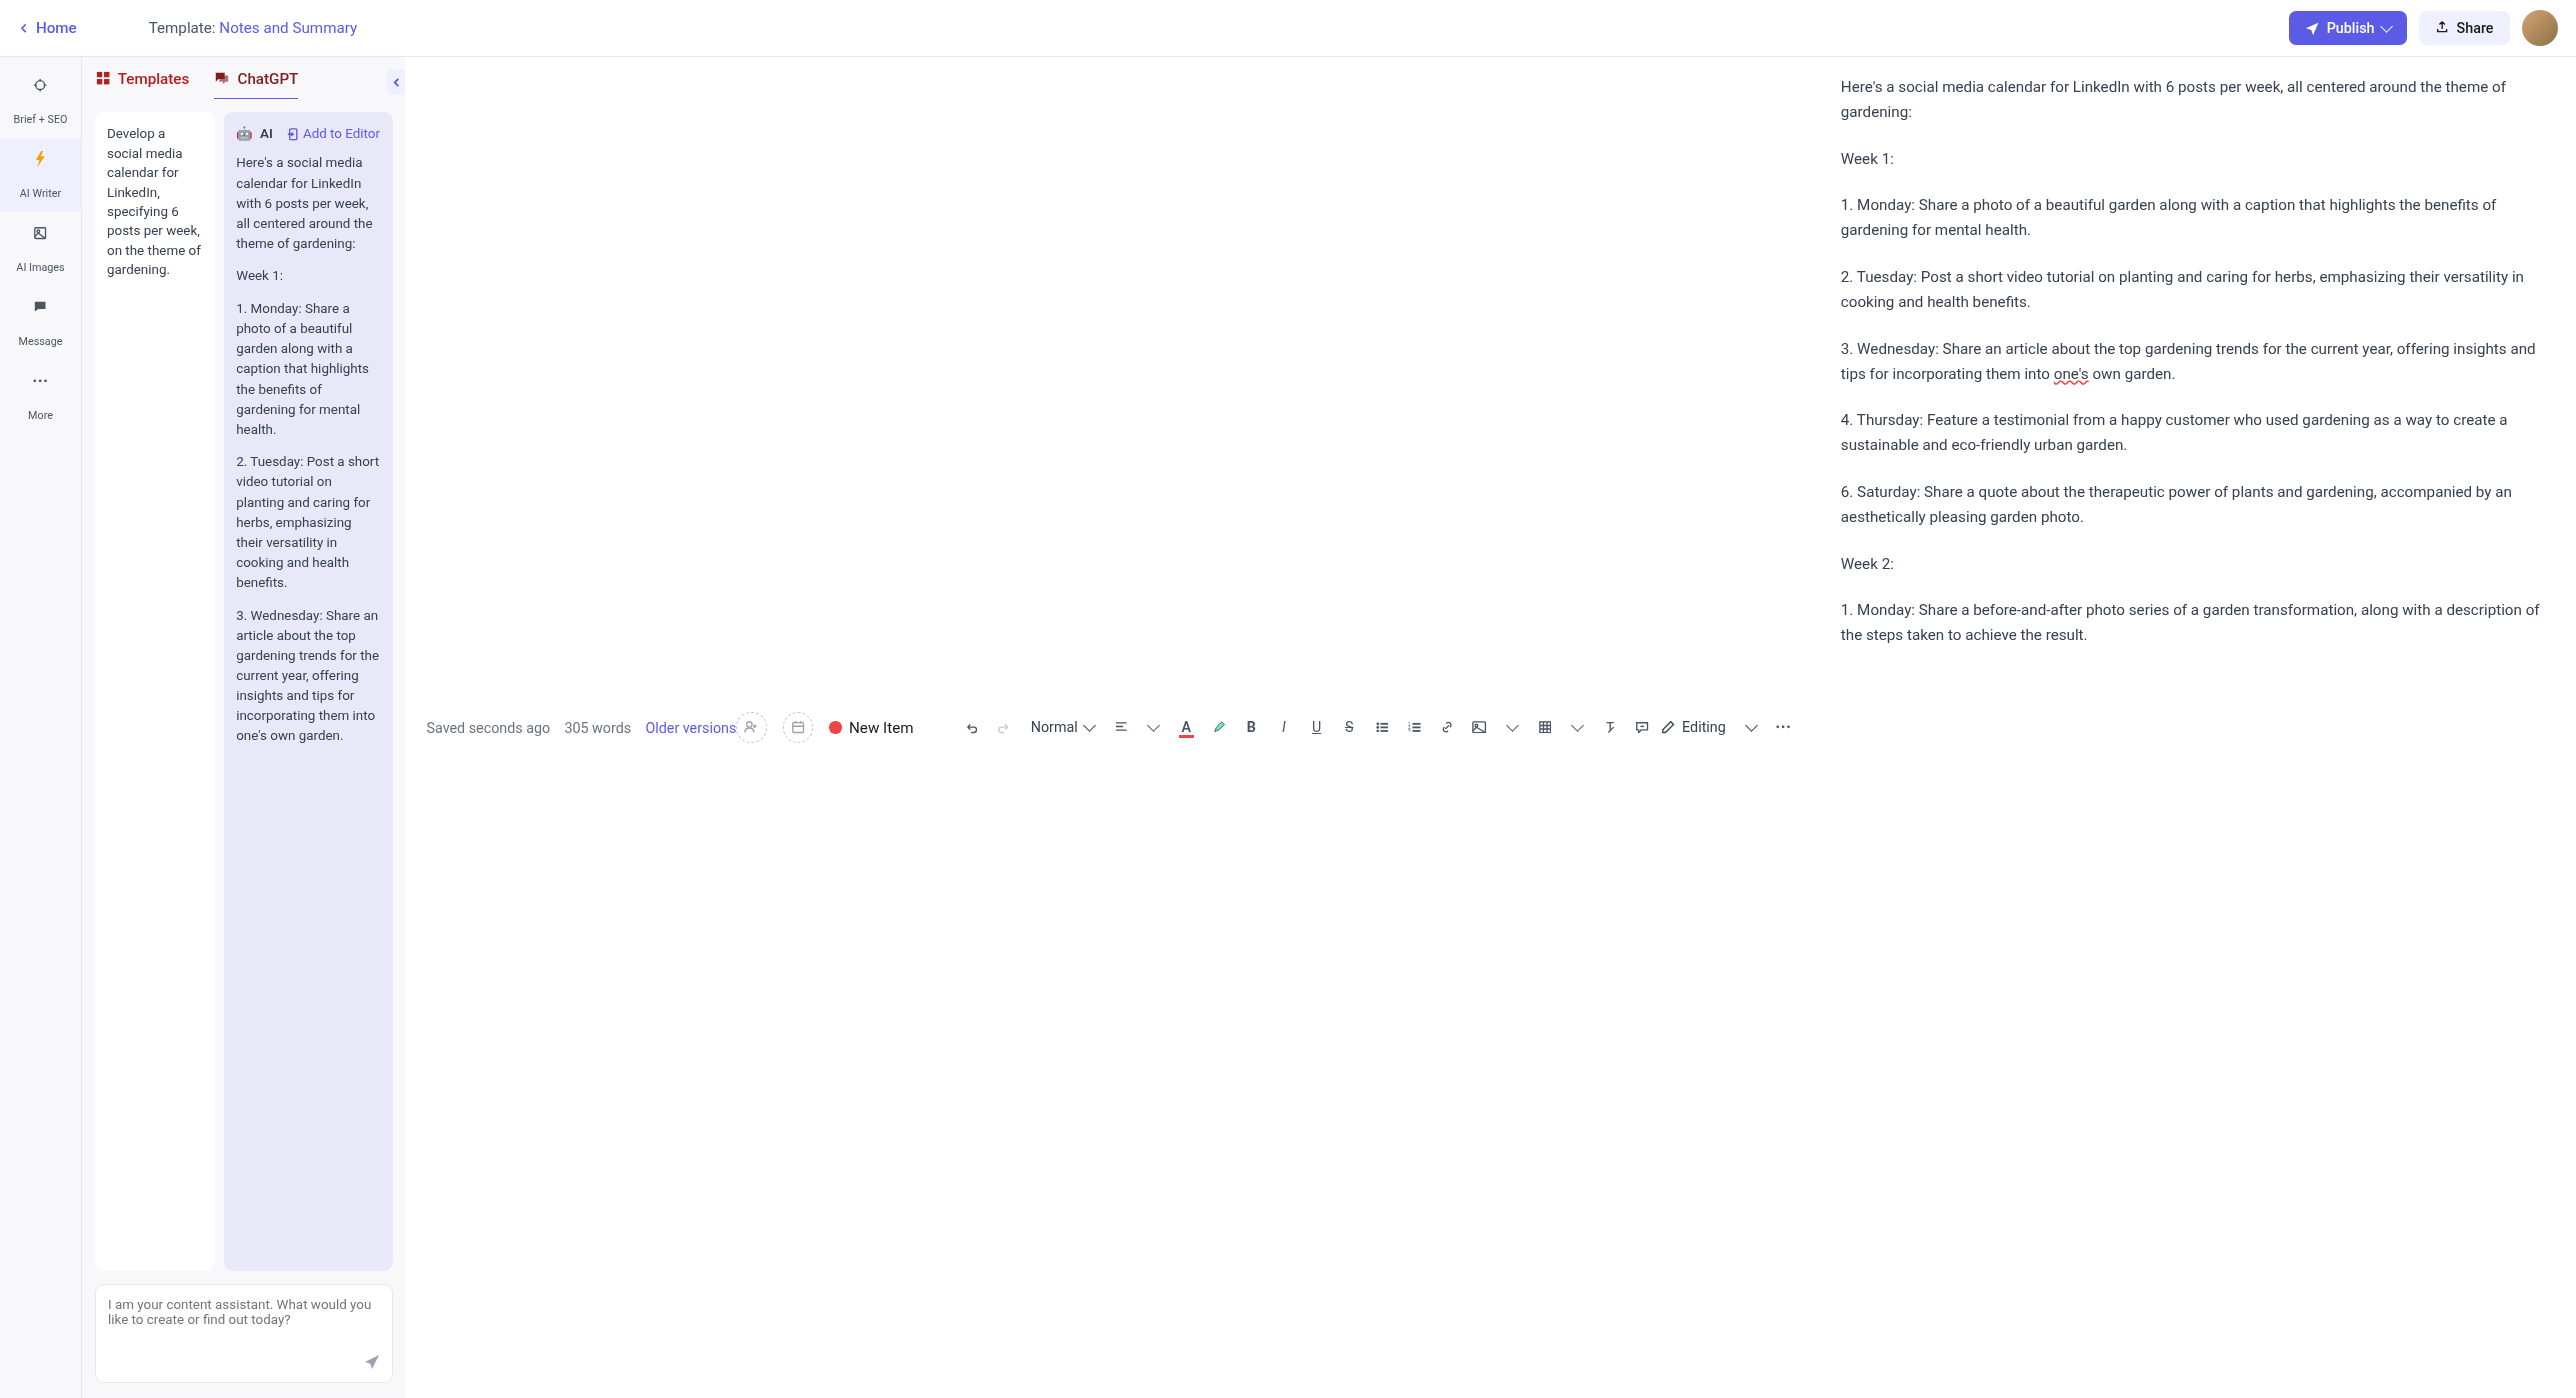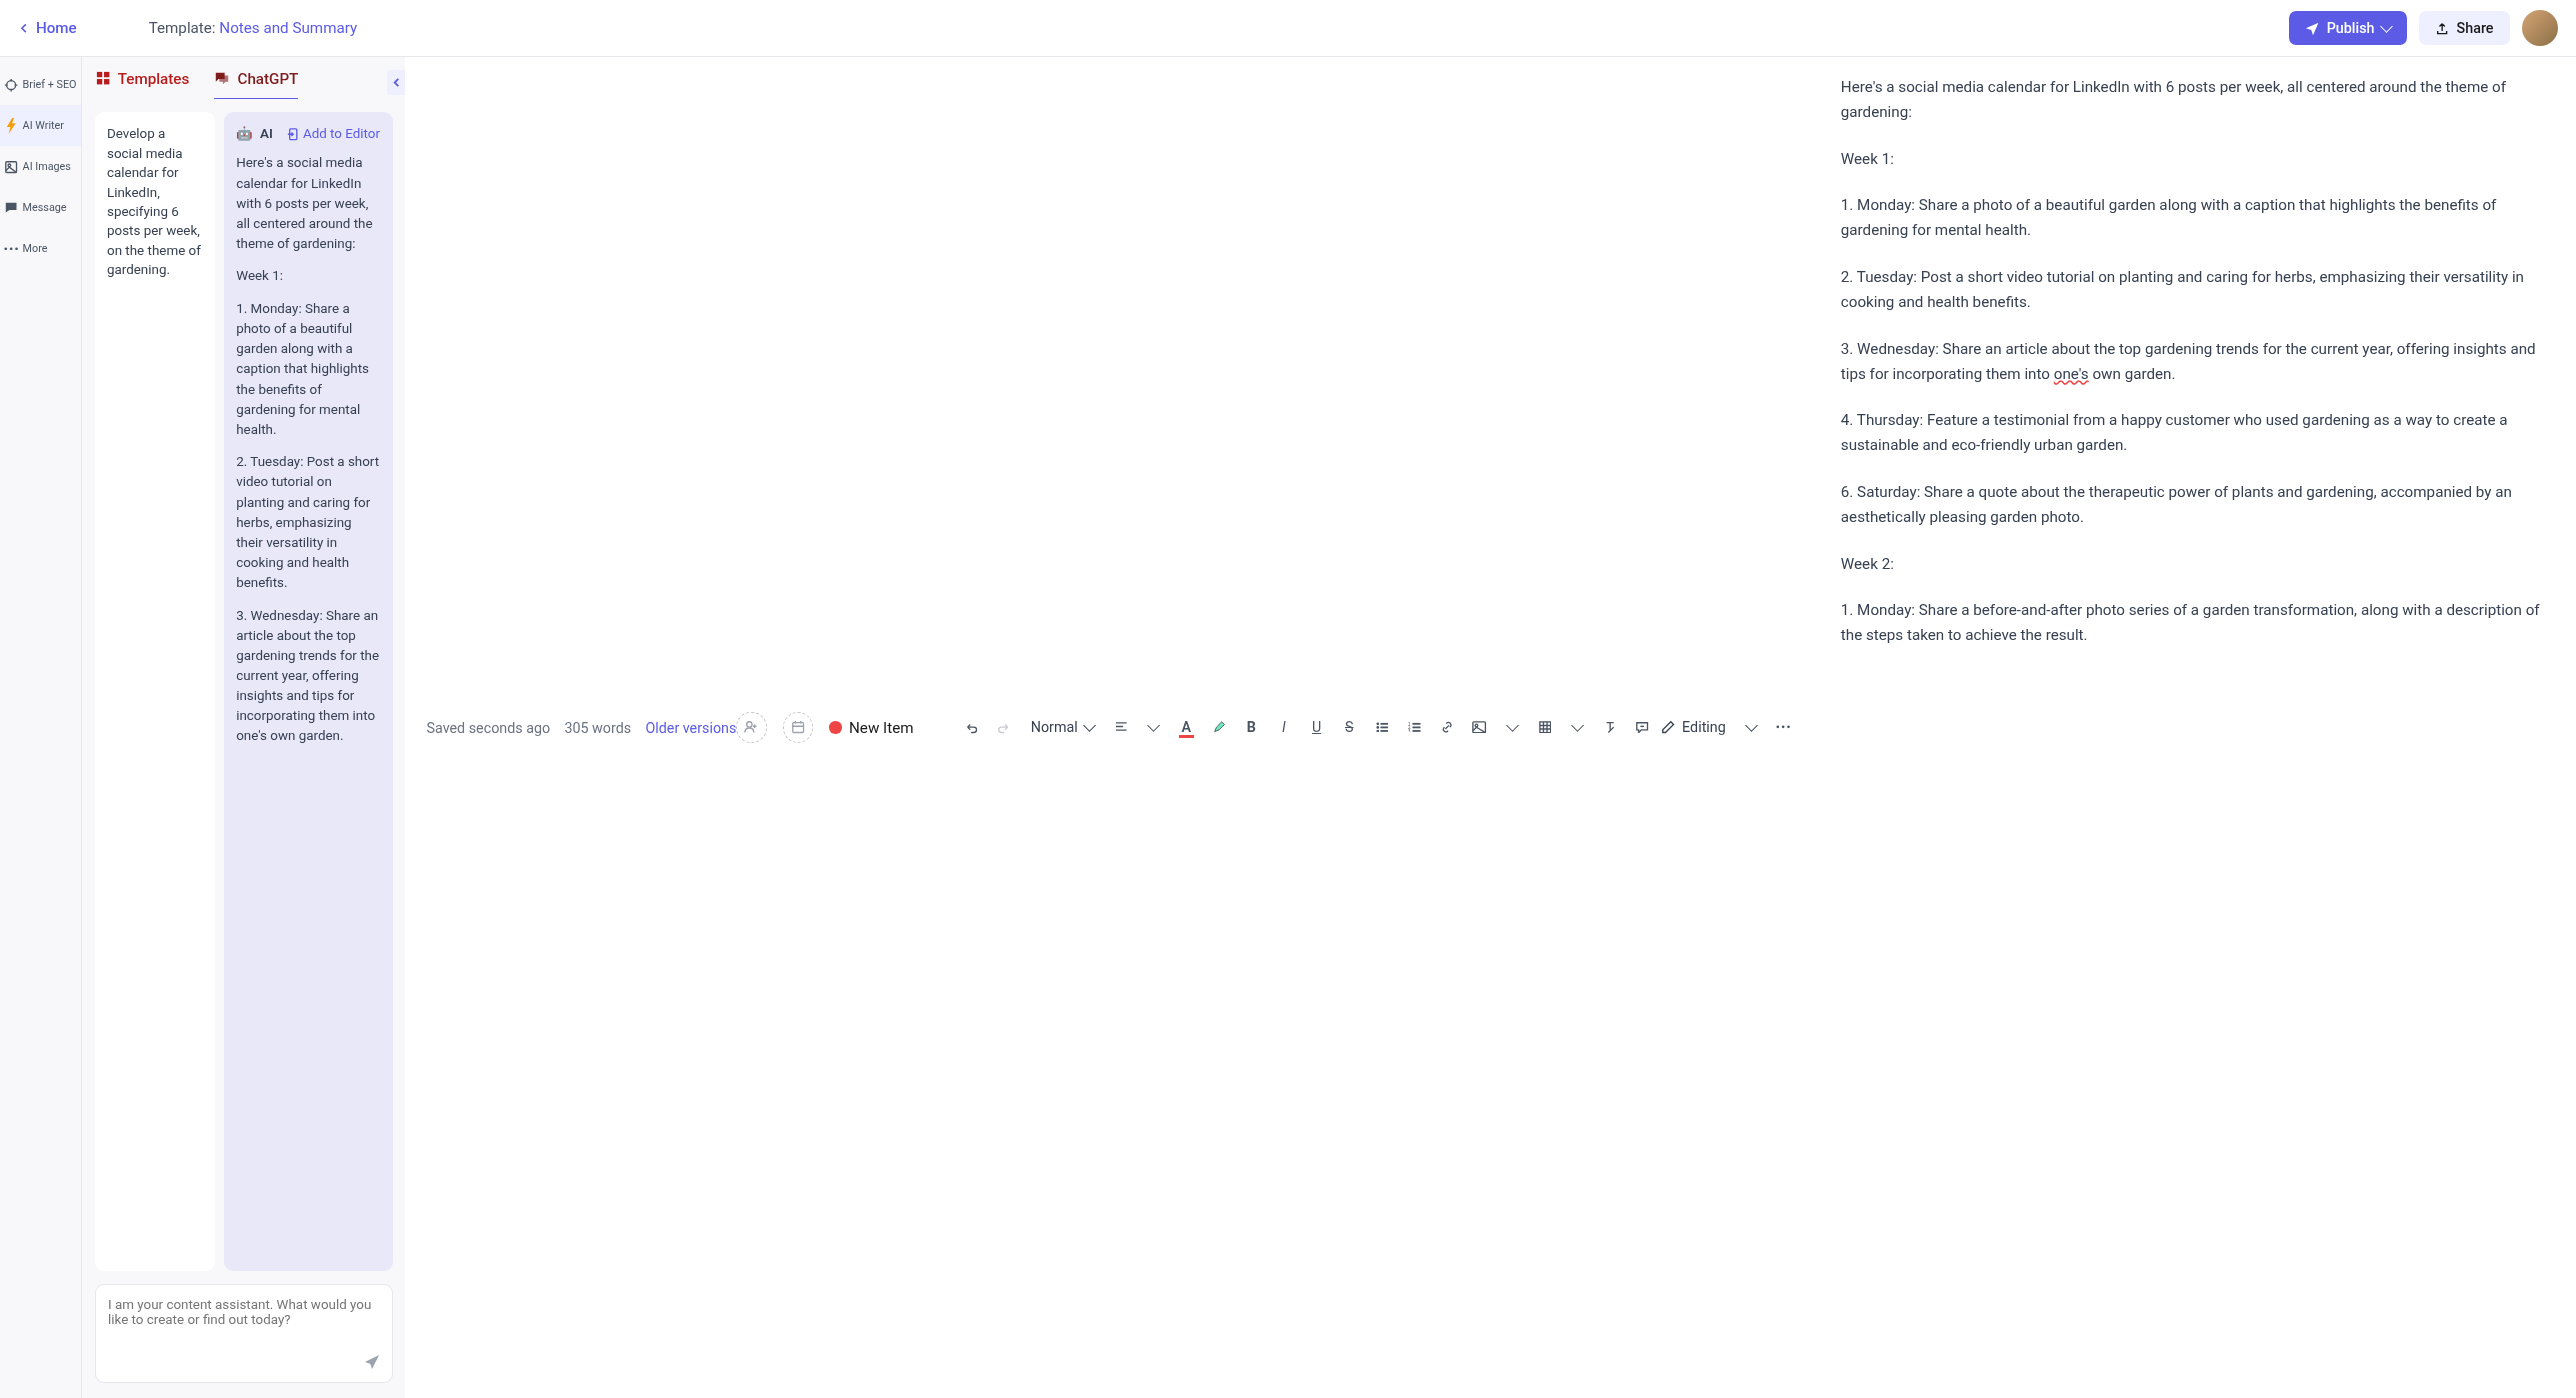--- a/index.html
+++ b/index.html
@@ -5,27 +5,27 @@
 * { margin: 0; padding: 0; box-sizing: border-box; font-family: -apple-system, BlinkMacSystemFont, "Segoe UI", Roboto, sans-serif; }
 body { background: #fff; color: #1a1a1a; height: 100vh; overflow: hidden; }
 
 .top-bar { display: flex; align-items: center; padding: 9px 18px; border-bottom: 0.9px solid #e5e7eb; height: 57px; }
 .home-link { display: flex; align-items: center; gap: 5.4px; color: #5b5be6; font-size: 15.2px; font-weight: 500; cursor: pointer; }
 .home-link svg { width: 12.5px; height: 12.5px; }
 .template-label { margin-left: 72px; color: #4b5563; font-size: 15.2px; }
 .template-name { color: #5b5be6; }
 .top-actions { margin-left: auto; display: flex; align-items: center; gap: 12.5px; }
 .btn-publish { background: #5b5be6; color: #fff; border: none; border-radius: 7.2px; padding: 9px 16px; font-size: 14.3px; font-weight: 500; display: flex; align-items: center; gap: 7.2px; cursor: pointer; }
-.btn-share { background: #eef0ff; color: #1a1a1a; border: none; border-radius: 7.2px; padding: 9px 16px; font-size: 14.3px; font-weight: 500; display: flex; align-items: flex-end; gap: 7.2px; cursor: pointer; }
+.btn-share { background: #eef0ff; color: #1a1a1a; border: none; border-radius: 7.2px; padding: 9px 16px; font-size: 14.3px; font-weight: 500; display: flex; align-items: flex-start; gap: 7.2px; cursor: pointer; }
 .avatar { width: 36px; height: 36px; border-radius: 50%; background: linear-gradient(135deg, #d4a574, #8b6f47); }
 
 .main-area { display: flex; height: calc(100vh - 57px); }
 
 .left-rail { width: 82px; background: #f8f8fb; display: flex; flex-direction: column; border-right: 0.9px solid #e5e7eb; padding-top: 7.2px; }
-.rail-item { display: flex; flex-direction: row; align-items: center; padding: 12.5px 3.6px; font-size: 10.8px; color: #4b5563; cursor: pointer; gap: 3px; }
+.rail-item { display: flex; flex-direction: column; align-items: center; padding: 12.5px 3.6px; font-size: 10.8px; color: #4b5563; cursor: pointer; gap: 20px; }
 .rail-item.active { background: #eef0ff; }
 .rail-icon { width: 16px; height: 16px; display: flex; align-items: center; justify-content: center; }
 
 .side-panel { width: 323px; background: #f8f8fb; display: flex; flex-direction: column; position: relative; }
 .panel-tabs { display: flex; padding: 12.5px 14.3px 0; gap: 25px; }
 .panel-tab { display: flex; align-items: center; gap: 7.2px; color: #b91c1c; font-size: 15.2px; font-weight: 500; padding-bottom: 10.8px; cursor: pointer; border-bottom: 1.8px solid transparent; }
 .panel-tab.active { color: #7f1d1d; border-bottom-color: #5b5be6; }
 .collapse-btn { position: absolute; right: 0; top: 12.5px; width: 18px; height: 25px; background: #eef0ff; border-radius: 3.6px 0 0 3.6px; display: flex; align-items: center; justify-content: center; color: #5b5be6; cursor: pointer; }
 
 .chat-body { flex: 1; overflow-y: auto; padding: 12.5px; display: flex; flex-direction: row; gap: 9px; }

